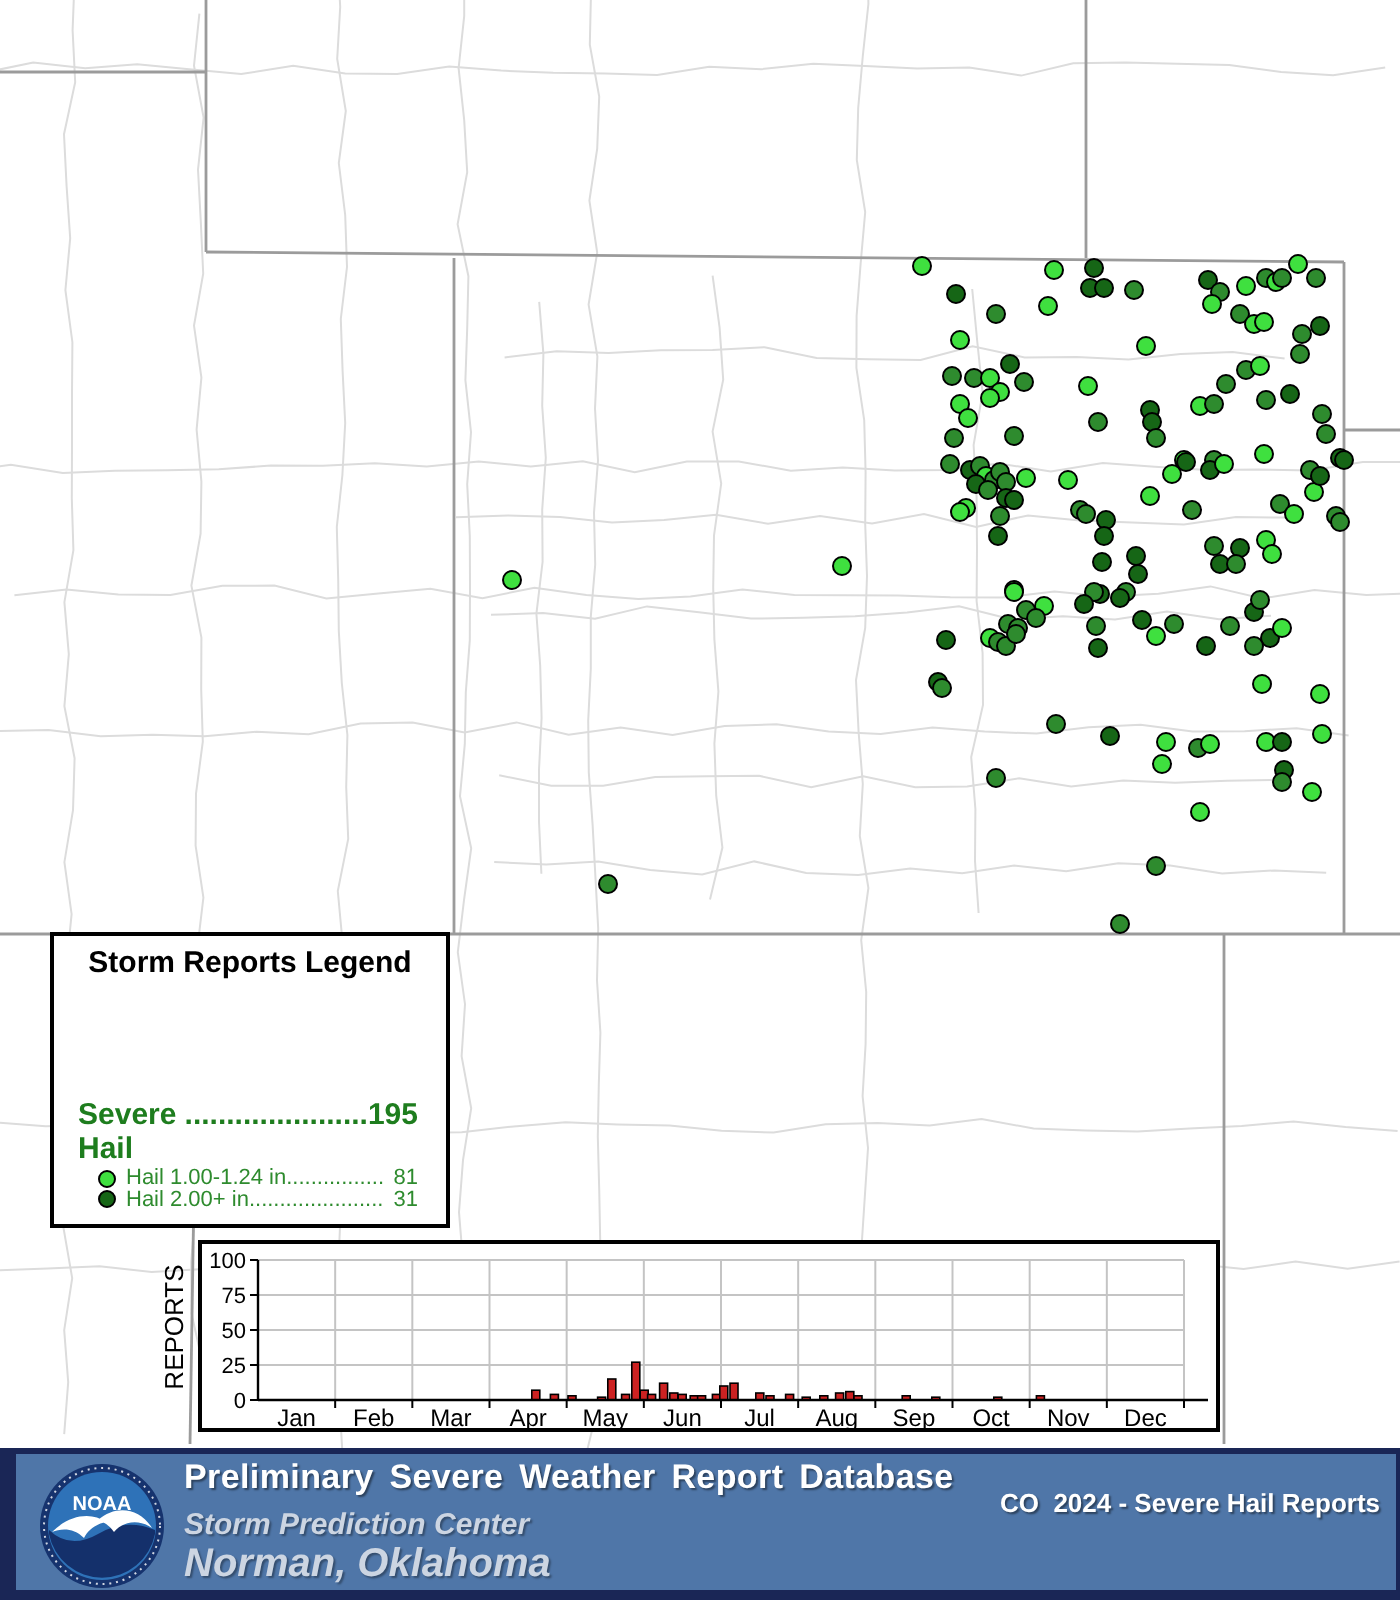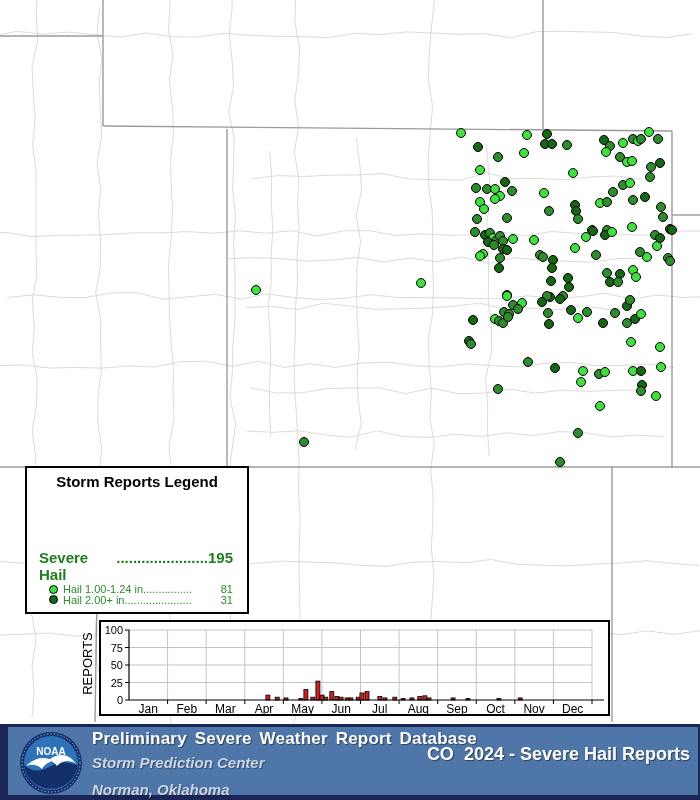--- a/index.html
+++ b/index.html
@@ -1,21 +1,21 @@
 <!DOCTYPE html>
 <html><head>
 <meta charset="utf-8">
 <style>
   html,body{margin:0;padding:0;background:#fff;}
   .stage{position:relative;width:700px;height:800px;overflow:hidden;background:#fff;
          font-family:"Liberation Sans","DejaVu Sans",sans-serif;}
   
   #map-svg{position:absolute;left:0;top:0;}
   
-  .legend{position:absolute;left:25px;top:466px;width:224px;height:148px;
+  .legend{position:absolute;left:25px;top:466px;width:200px;height:148px;
           box-sizing:border-box;border:2px solid #000;background:#fff;z-index:5;}
   .legend-title{text-align:center;font-size:15px;font-weight:bold;color:#000;margin-top:5px;}
   .legend-rows{position:absolute;left:0;right:0;bottom:7px;}
   .lg-head{display:flex;align-items:baseline;padding:0 14px 1px 12px;
            font-size:15px;font-weight:bold;color:#1e7d1e;}
   .lg-row{display:flex;align-items:center;padding:0 14px 0 22px;height:10.5px;
           font-size:11px;font-weight:normal;color:#2e8b2e;white-space:nowrap;}
   .lg-dot{display:inline-block;width:7px;height:7px;border-radius:50%;
           border:1px solid #000;margin-right:5px;flex:0 0 auto;}
   .lg-val{margin-left:auto;}
@@ -27,24 +27,24 @@
   
   .footer{position:absolute;left:0;top:724px;width:700px;height:76px;box-sizing:border-box;
           background:#4f76a8;border-left:8px solid #1a2656;border-top:3px solid #1a2656;
           border-bottom:5px solid #1a2656;border-right:2px solid #1a2656;z-index:10;}
   .noaa-logo{position:absolute;left:11px;top:4px;}
   .f-left{position:absolute;left:84px;top:2px;color:#fff;}
   .f-title{font-size:17px;font-weight:bold;letter-spacing:.2px;word-spacing:3px;
            text-shadow:1px 1px 1px rgba(0,0,0,.45);white-space:pre;}
   .f-org{font-size:15px;font-weight:bold;font-style:italic;color:#ccd5e2;margin-top:5px;
          text-shadow:1px 1px 1px rgba(0,0,0,.35);}
-  .f-loc{font-size:15px;font-weight:bold;font-style:italic;color:#ccd5e2;margin-top:10px;
+  .f-loc{font-size:20px;font-weight:bold;font-style:italic;color:#ccd5e2;margin-top:0;
          text-shadow:1px 1px 1px rgba(0,0,0,.35);}
   .f-right{position:absolute;right:8px;top:17px;text-align:right;color:#fff;}
-  .f-report{font-size:18px;font-weight:bold;white-space:pre;text-shadow:1px 1px 1px rgba(0,0,0,.45);}
+  .f-report{font-size:13px;font-weight:bold;white-space:pre;text-shadow:1px 1px 1px rgba(0,0,0,.45);}
   .f-dates{font-size:13.5px;font-weight:bold;margin-top:2px;text-shadow:1px 1px 1px rgba(0,0,0,.4);}
   .f-updated{font-size:11.5px;color:#b9c7de;margin-top:2px;}
 </style>
 </head>
 <body>
 
 <div class="stage">
 
   <svg id="map-svg" width="700" height="724" viewBox="0 0 700 724">
     <rect x="0" y="0" width="700" height="724" fill="#ffffff"></rect>

